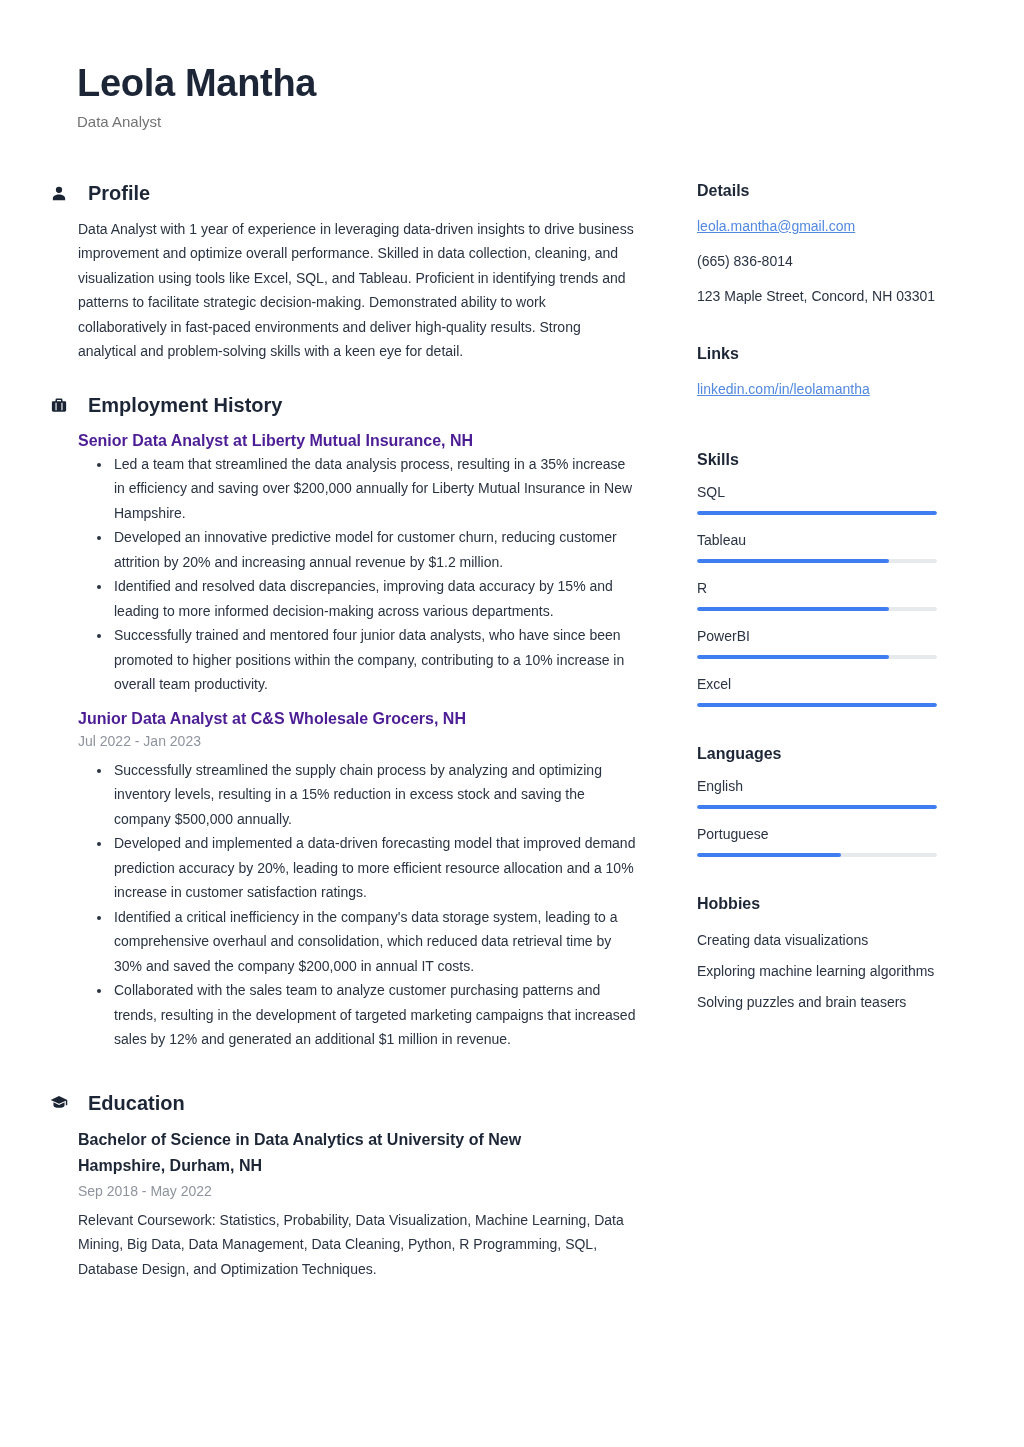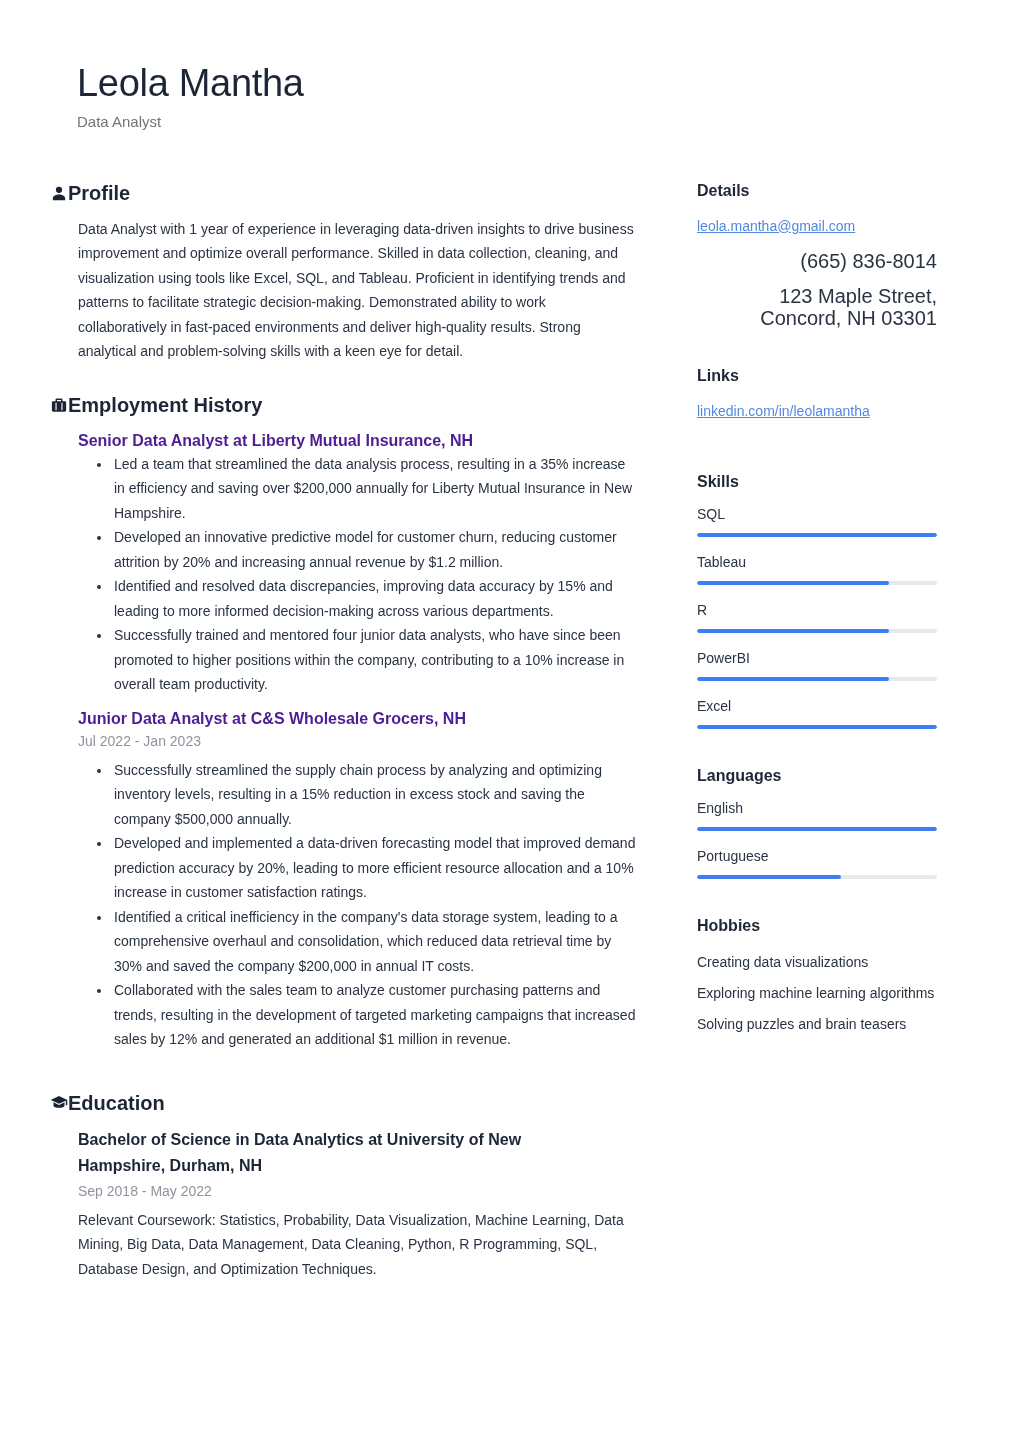--- a/index.html
+++ b/index.html
@@ -7,32 +7,32 @@
   body {
     width: 1024px; height: 1447px; overflow: hidden;
     font-family: "Liberation Sans", "DejaVu Sans", sans-serif;
     color: #2a3342;
   }
   .page { width: 1024px; height: 1447px; padding-top: 62px; background: #fff; }
 
   
   .resume-header { margin-left: 77px; }
   .candidate-name {
-    font-size: 38px; font-weight: 400; color: #1d2636;
+    font-size: 38px; font-weight: 700; color: #1d2636;
     letter-spacing: -0.3px; line-height: 1.12;
   }
   .candidate-title { font-size: 15px; color: #737373; margin-top: 8px; }
 
   
   .columns { display: flex; margin-top: 52px; }
   .main { margin-left: 50px; width: 587px; flex: none; }
   .sidebar { margin-left: 60px; width: 240px; flex: none; }
 
   
-  .sec-head { display: flex; align-items: center; gap: 0; }
+  .sec-head { display: flex; align-items: center; gap: 20px; }
   .sec-head h2 { font-size: 20px; font-weight: 700; color: #1d2636; }
   .sec-icon { width: 18px; height: 18px; display: inline-flex; flex: none; }
   .sec-icon svg { width: 18px; height: 18px; fill: #1a2433; }
   .sec-body { margin-left: 28px; margin-top: 12px; }
   section.sect { margin-top: 30px; }
   section.sect:first-child { margin-top: 0; }
   section.edu { margin-top: 40px; }
 
   .body-text { font-size: 14px; line-height: 24.5px; color: #2a3342; }
 
@@ -40,21 +40,21 @@
   .job + .job { margin-top: 10px; }
   .dates { font-size: 14px; color: #8e939d; margin: 3px 0 9px 0; }
   ul.bullets { list-style: disc; padding-left: 19px; margin-left: 15px; }
   ul.bullets li { font-size: 14px; line-height: 24.5px; color: #2a3342; padding-left: 2px; }
 
   .edu-title { font-size: 16px; font-weight: 700; color: #1d2636; line-height: 1.65; width: 520px; }
 
   
   .side-sec h3 { font-size: 16px; font-weight: 700; color: #1d2636; margin-bottom: 15px; }
   .side-sec + .side-sec { margin-top: 38px; }
-  .side-item { font-size: 20px; line-height: 22px; color: #2a3342; margin-bottom: 13px; text-align: right; }
+  .side-item { font-size: 14px; line-height: 22px; color: #2a3342; margin-bottom: 13px; }
   .side-item:last-child { margin-bottom: 0; }
   a.link {
     display: inline-block; font-size: 14px; line-height: 22px;
     color: #5289e0; text-decoration: underline; margin-bottom: 13px;
     cursor: pointer; word-break: break-all;
   }
   .skill { margin-bottom: 17px; }
   .skill:last-child { margin-bottom: 0; }
   .skill-name { font-size: 14px; color: #2a3342; margin-bottom: 11px; }
   .track { width: 240px; height: 4px; background: #e8e9ec; border-radius: 2px; overflow: hidden; }

